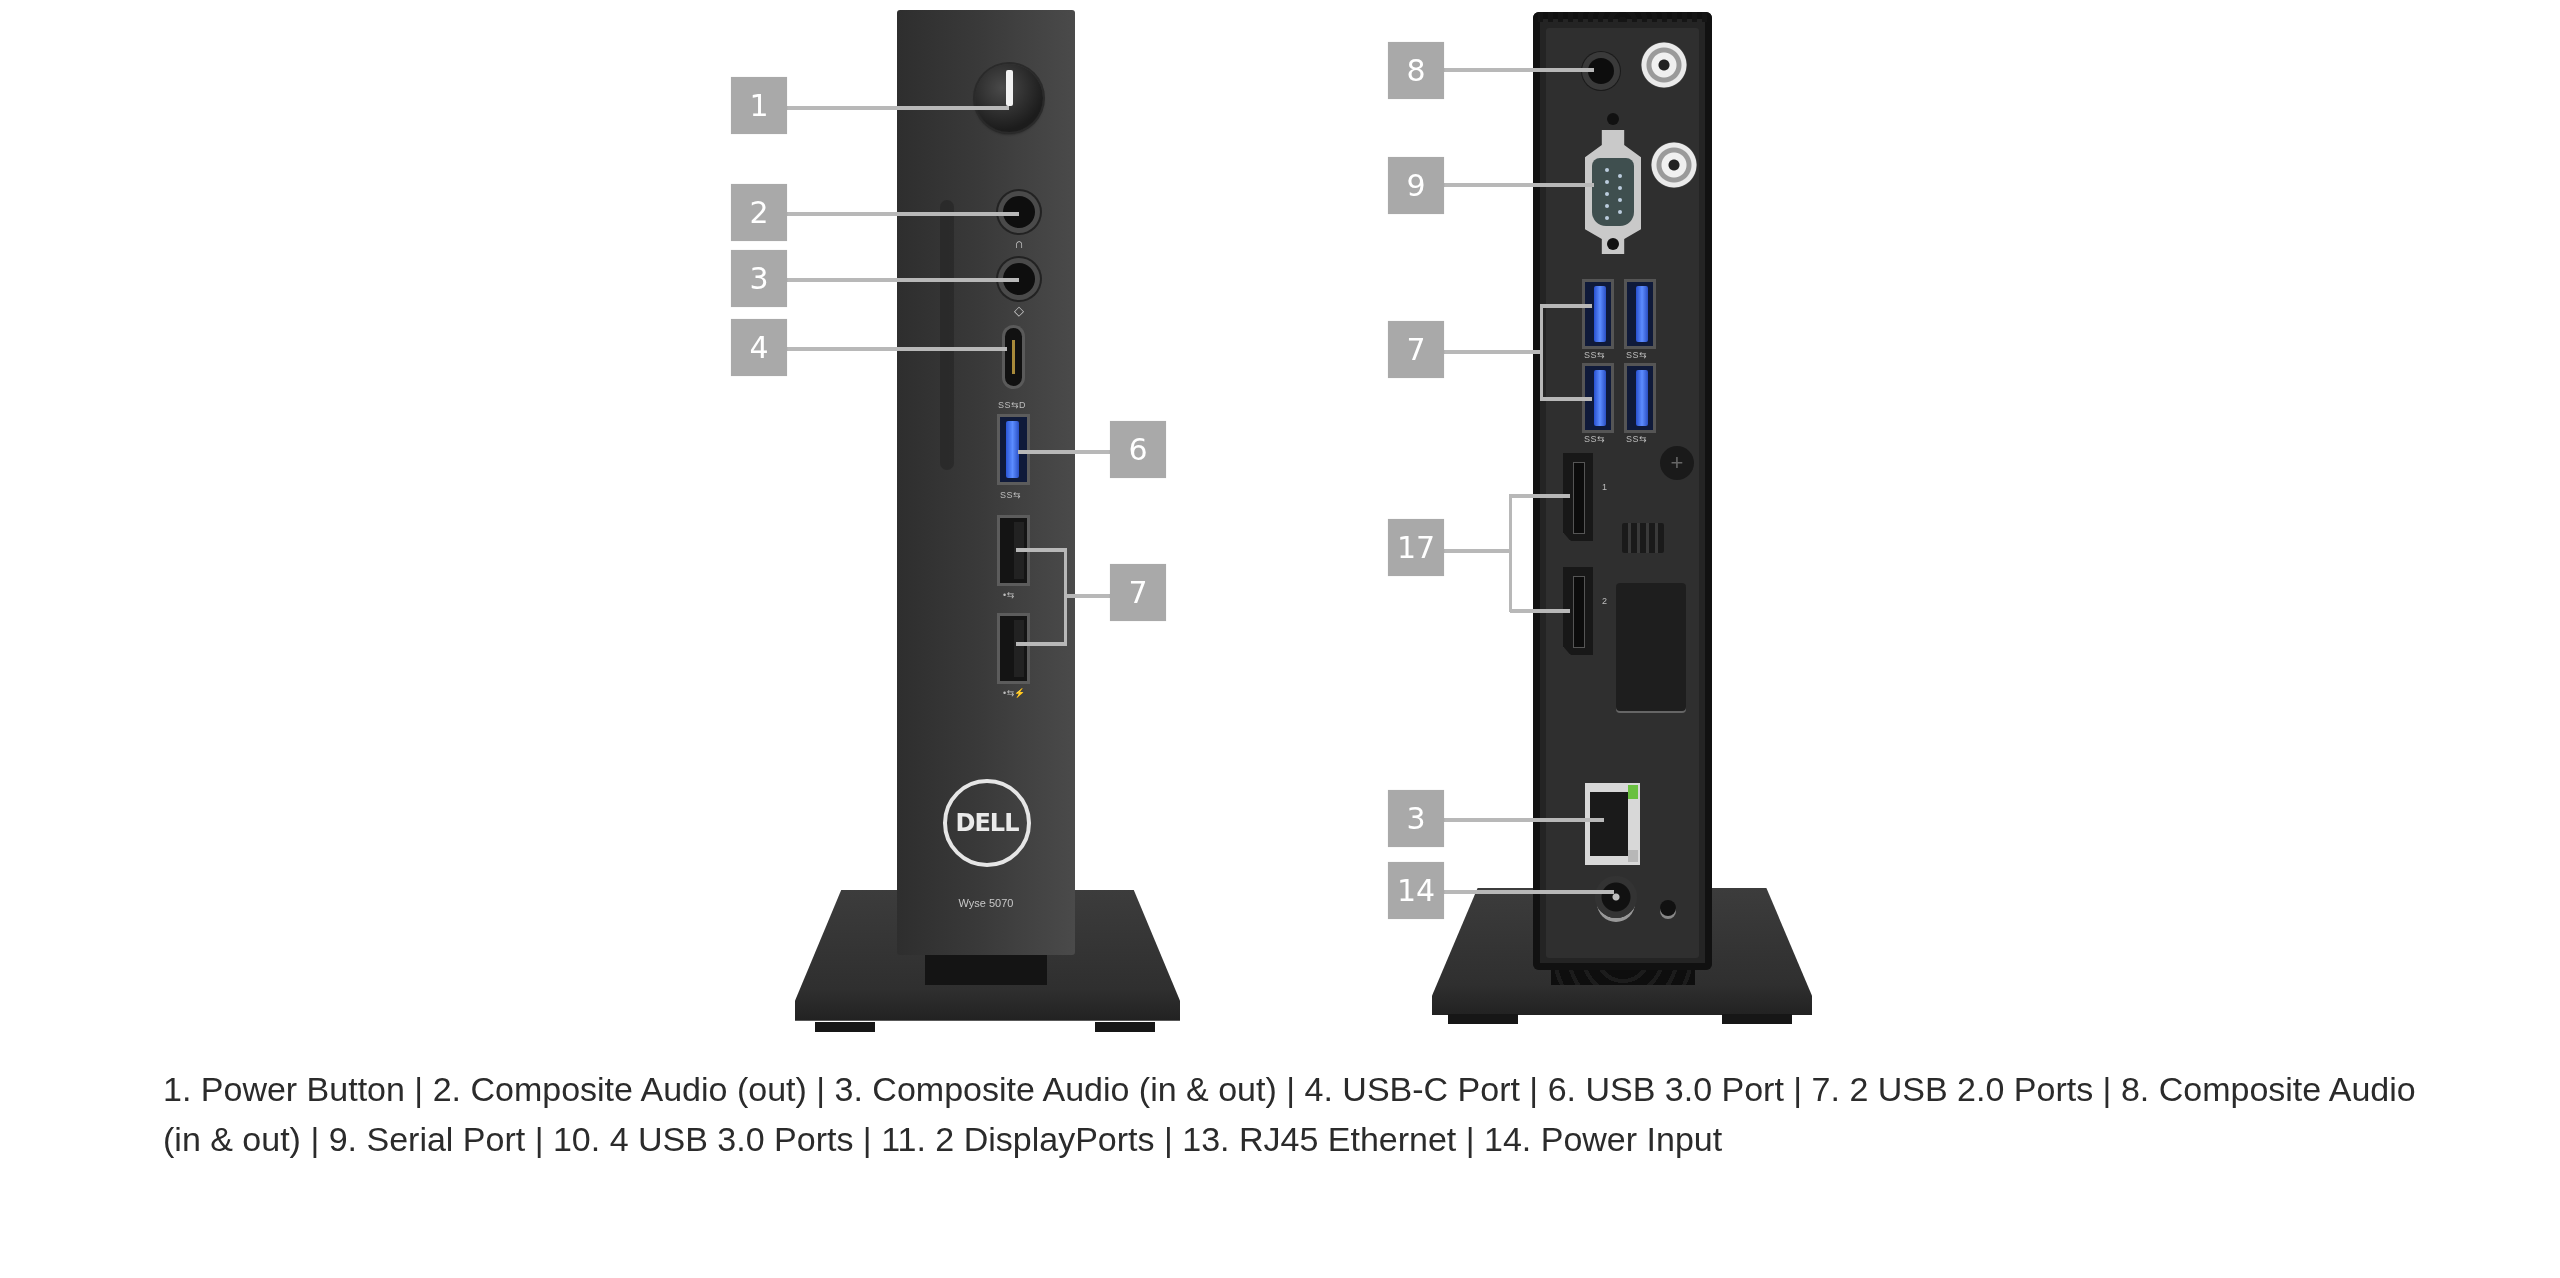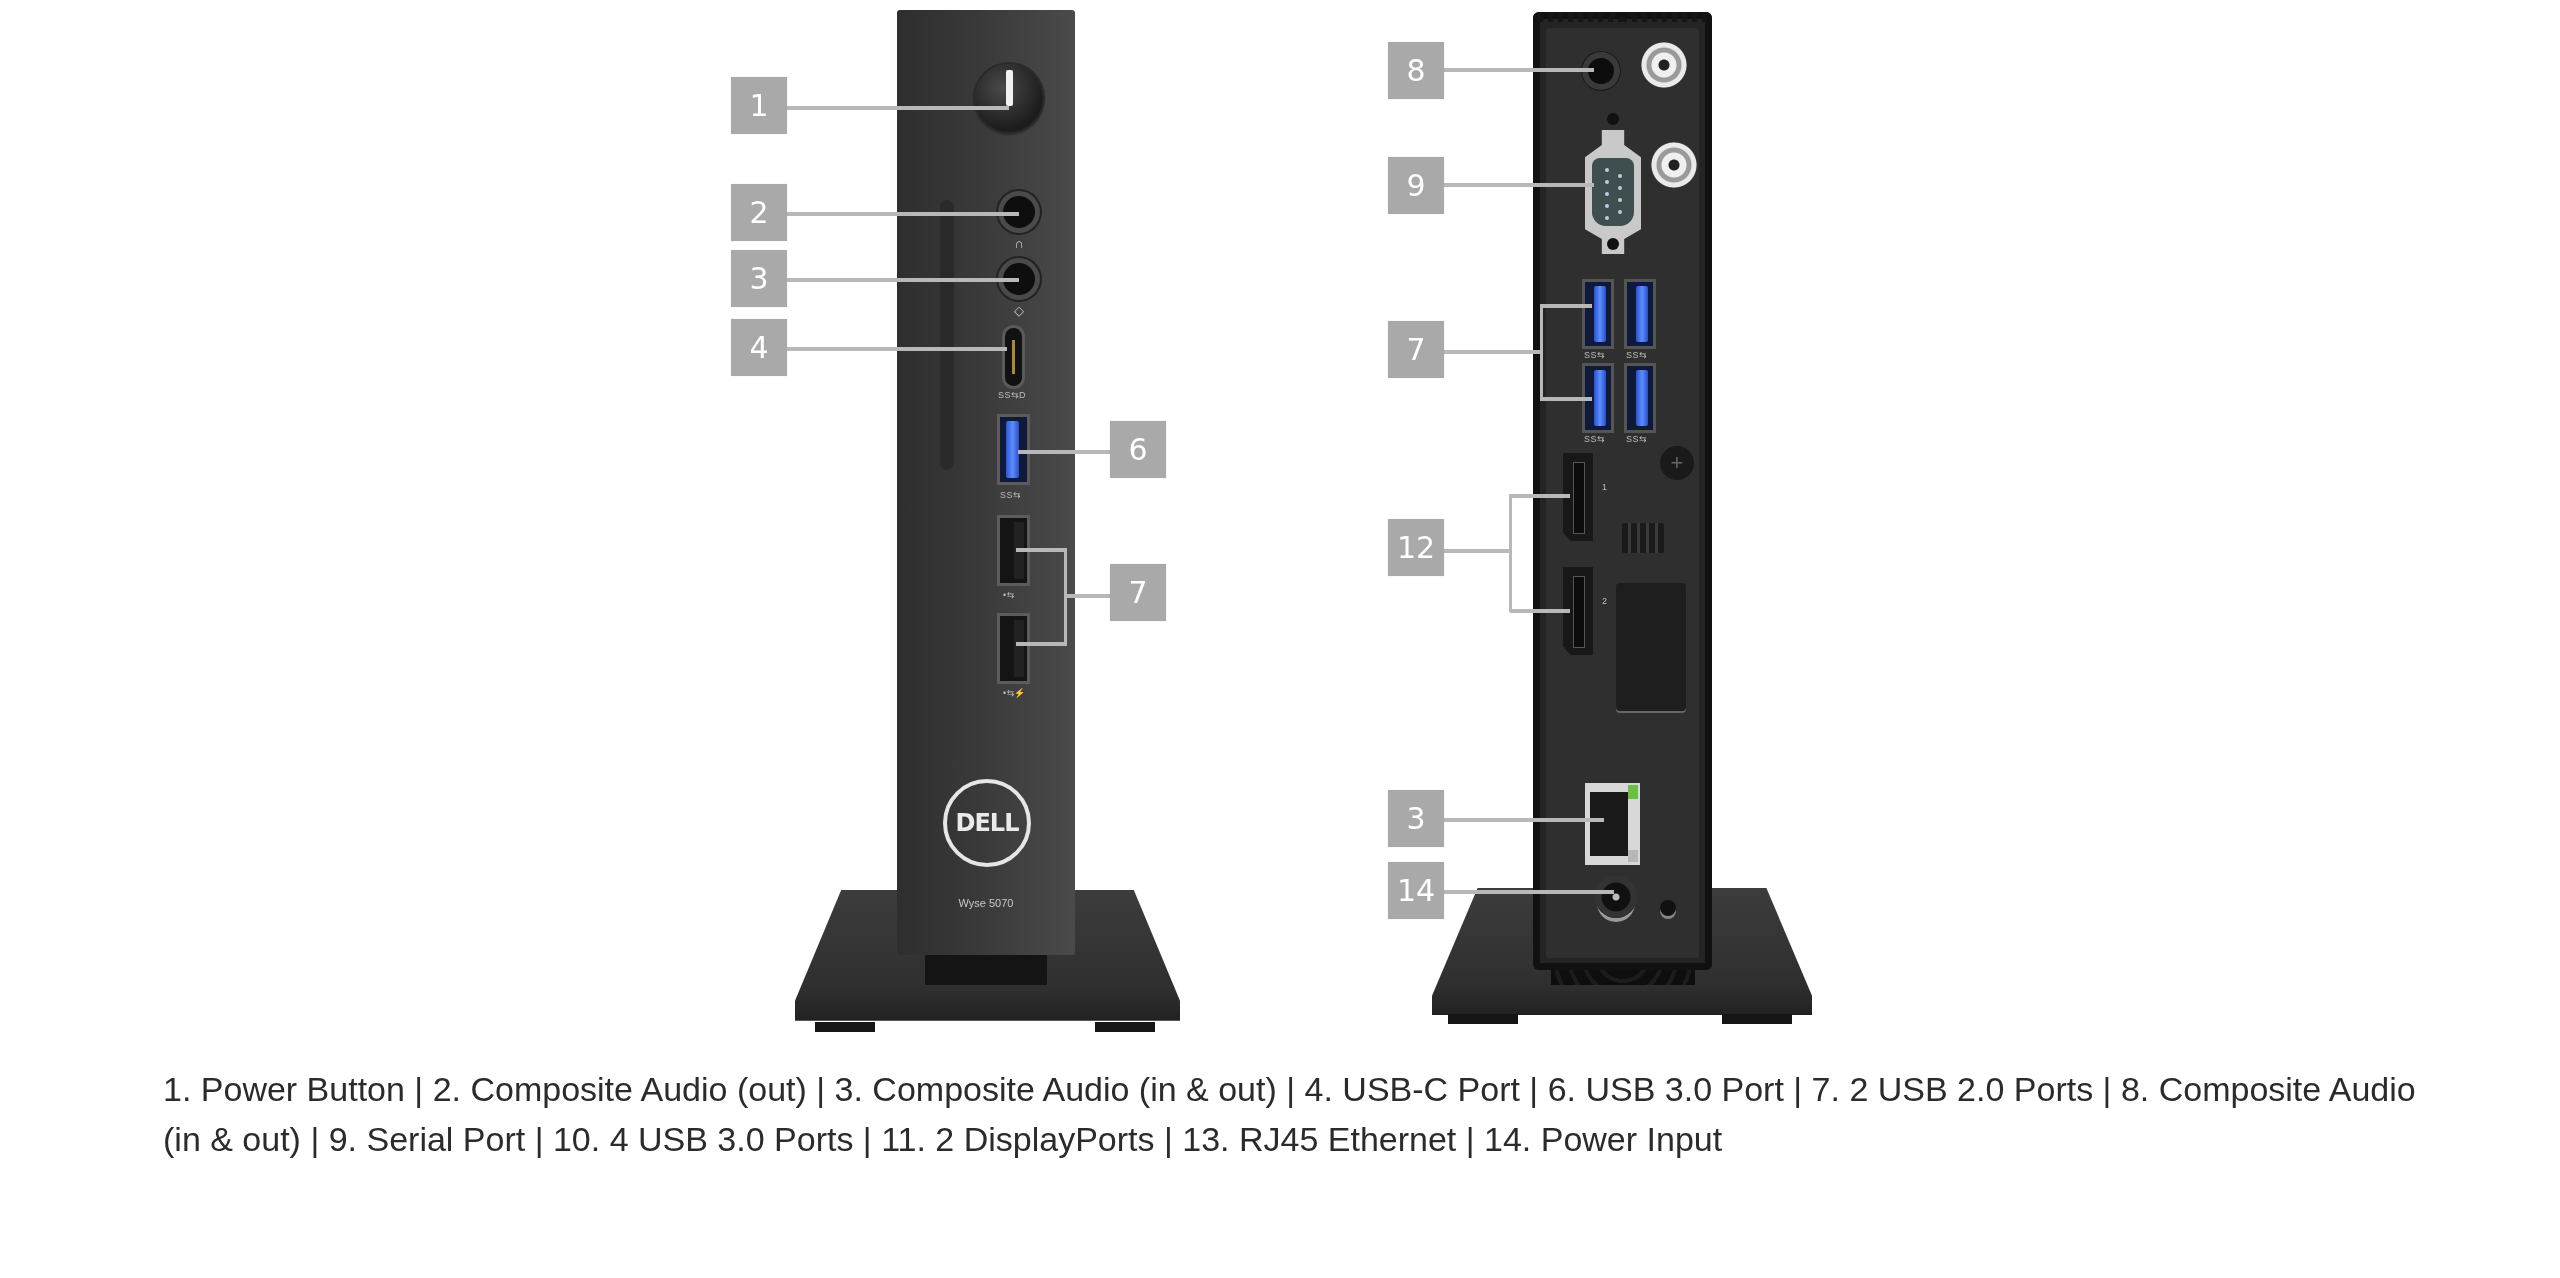--- a/index.html
+++ b/index.html
@@ -128,21 +128,21 @@
   <div class="abs power-btn"></div>
   <div class="abs power-mark"></div>
 
   <div class="abs audio-jack" style="left:1003px;top:196px;"></div>
   <div class="abs jack-glyph" style="left:1009px;top:236px;">∩</div>
   <div class="abs audio-jack" style="left:1003px;top:263px;"></div>
   <div class="abs jack-glyph" style="left:1009px;top:303px;">◇</div>
 
   <div class="abs usbc"></div>
   <div class="abs usbc-inner"></div>
-  <div class="abs tiny-label" style="left:998px;top:390px;">SS⇆D</div>
+  <div class="abs tiny-label" style="left:998px;top:400px;">SS⇆D</div>
 
   <div class="abs usb3-front"></div>
   <div class="abs usb3-front-tongue"></div>
   <div class="abs tiny-label" style="left:1000px;top:490px;">SS⇆</div>
 
   <div class="abs usb2" style="left:1000px;top:518px;"></div>
   <div class="abs usb2-tongue" style="left:1014px;top:522px;"></div>
   <div class="abs tiny-label" style="left:1003px;top:590px;">•⇆</div>
   <div class="abs usb2" style="left:1000px;top:616px;"></div>
   <div class="abs usb2-tongue" style="left:1014px;top:620px;"></div>
@@ -246,21 +246,21 @@
   <div class="line hline" style="left:1540px;top:304px;width:52px;"></div>
   <div class="line hline" style="left:1540px;top:397px;width:52px;"></div>
   <div class="line vline" style="left:1540px;top:304px;height:96px;"></div>
   <div class="line hline" style="left:1444px;top:350px;width:96px;"></div>
   <div class="callout" style="left:1388px;top:321px;">7</div>
 
   <div class="line hline" style="left:1510px;top:494px;width:60px;"></div>
   <div class="line hline" style="left:1510px;top:609px;width:60px;"></div>
   <div class="line vline" style="left:1509px;top:494px;height:118px;"></div>
   <div class="line hline" style="left:1444px;top:549px;width:66px;"></div>
-  <div class="callout" style="left:1388px;top:519px;">12</div>
+  <div class="callout" style="left:1388px;top:519px;">17</div>
 
   <div class="line hline" style="left:1444px;top:818px;width:160px;"></div>
   <div class="callout" style="left:1388px;top:790px;">3</div>
 
   <div class="line hline" style="left:1444px;top:890px;width:170px;"></div>
   <div class="callout" style="left:1388px;top:862px;">14</div>
 </div>
 
 <div class="abs caption">1. Power Button | 2. Composite Audio (out) | 3. Composite Audio (in &amp; out) | 4. USB-C Port | 6. USB 3.0 Port | 7. 2 USB 2.0 Ports | 8. Composite Audio (in &amp; out)  | 9. Serial Port | 10. 4 USB 3.0 Ports | 11. 2 DisplayPorts | 13. RJ45 Ethernet | 14. Power Input</div>
 

